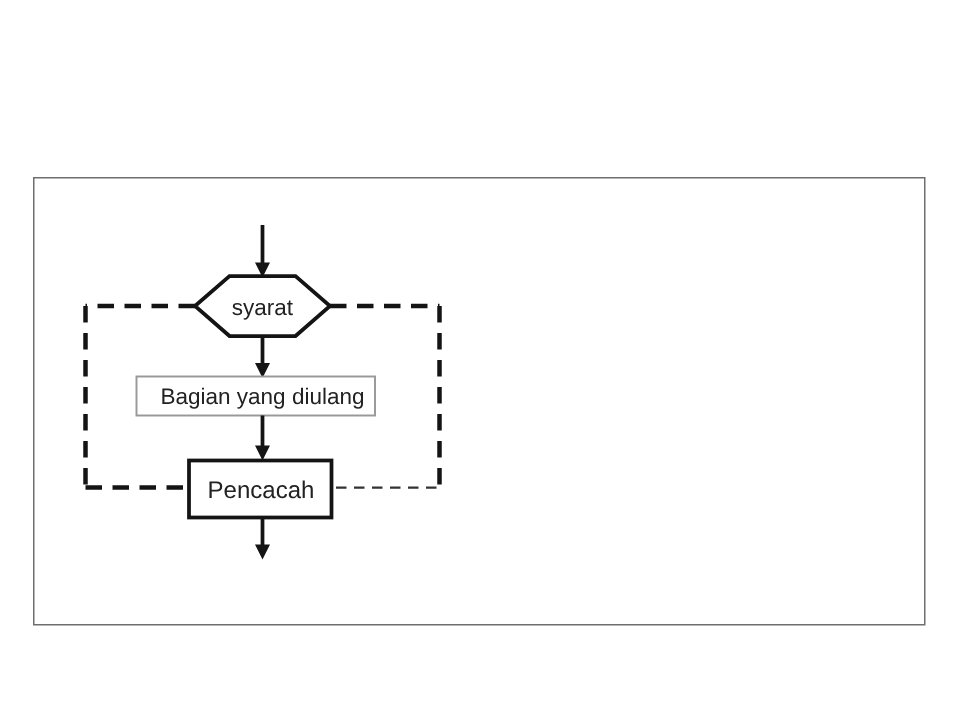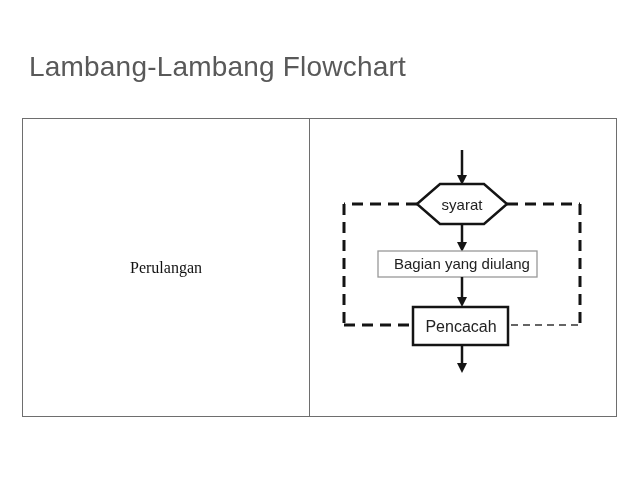--- a/index.html
+++ b/index.html
@@ -51,27 +51,23 @@
   .flow-label {
     font-family: "Liberation Sans", sans-serif;
     fill: #222222;
   }
 </style>
 </head>
 <body>
 
 <div class="slide">
 
-  <div class="slide-title">Lambang-Lambang Flowchart</div>
 
   <div class="symbol-table">
 
-    <div class="cell-left">
-      <span class="term">Perulangan</span>
-    </div>
 
     <div class="cell-right">
       <svg width="306" height="297" viewBox="0 0 306 297">
 
         <g stroke="#141414" stroke-width="3" fill="none" stroke-dasharray="11,7">
           <path d="M 107 85 H 34"></path>
           <path d="M 197 85 H 270"></path>
           <path d="M 34 85 V 206"></path>
           <path d="M 270 85 V 206"></path>
           <path d="M 34 206 H 103"></path>

